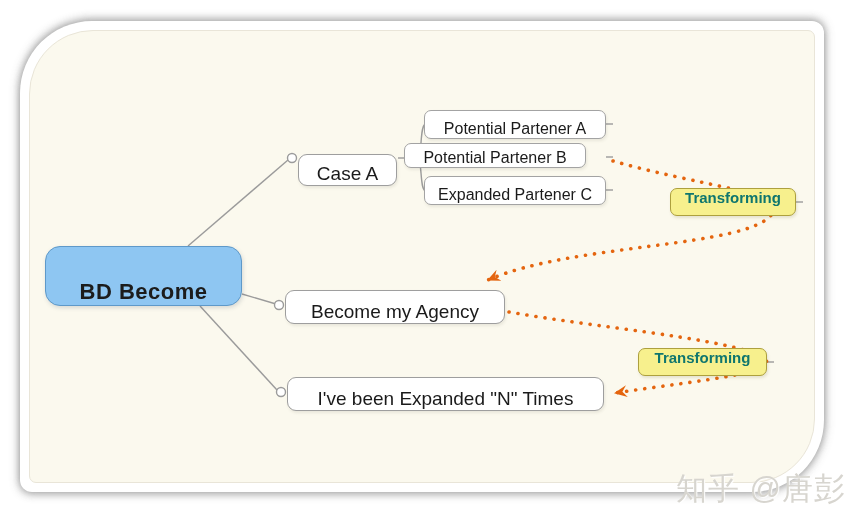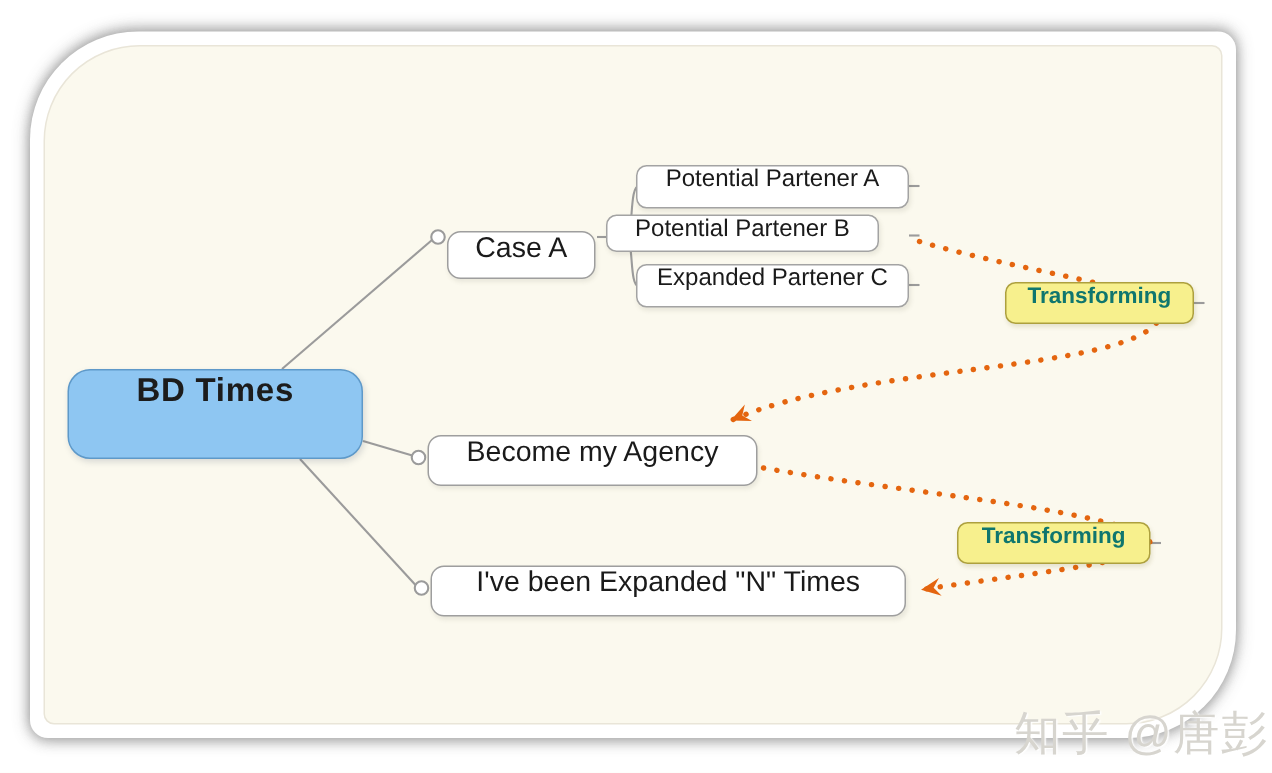--- a/index.html
+++ b/index.html
@@ -5,21 +5,21 @@
   html,body{margin:0;padding:0;background:#ffffff;}
   .stage{position:relative;width:848px;height:515px;background:#ffffff;overflow:hidden;
          font-family:"Liberation Sans","DejaVu Sans",sans-serif;}
   .card{position:absolute;left:20px;top:21px;width:804px;height:471px;background:#ffffff;
         border-radius:72px 12px 72px 12px;
         box-shadow:0 0 11px rgba(70,70,70,.42), 0 -3px 7px rgba(90,90,90,.22), 0 3px 7px rgba(90,90,90,.22);
         z-index:1;}
   .canvas{position:absolute;left:9px;top:9px;right:9px;bottom:9px;background:#fbf9ee;
           border:1px solid #e9e5d8;border-radius:64px 7px 64px 7px;}
   svg.wires{position:absolute;left:0;top:0;width:848px;height:515px;z-index:2;}
-  .topic{position:absolute;display:flex;align-items:flex-start;justify-content:center;z-index:3;
+  .topic{position:absolute;display:flex;align-items:flex-end;justify-content:center;z-index:3;
          background:#ffffff;border:1.4px solid #9e9e9e;border-radius:9px;color:#1a1a1a;
          box-shadow:1px 2px 3px rgba(80,80,60,.10);white-space:nowrap;box-sizing:border-box;}
   .root{background:#8ec6f2;border:1.6px solid #5e99c9;border-radius:15px;
         font-weight:bold;font-size:22px;color:#1c1c1c;letter-spacing:.5px;
         box-shadow:1px 2px 4px rgba(60,80,100,.18);}
   .lvl1{font-size:19px;}
   .lvl2{font-size:16px;border-radius:7px;border-color:#a3a3a3;}
   .rel-label{position:absolute;display:flex;align-items:flex-start;justify-content:center;z-index:4;
          background:#f7f08d;border:1.5px solid #ada03e;border-radius:7px;
          font-weight:bold;font-size:15px;color:#0f766e;white-space:nowrap;box-sizing:border-box;
@@ -74,21 +74,21 @@
     <g fill="none" stroke="#e4650f" stroke-width="3.6" stroke-linecap="round" stroke-dasharray="0.1 9">
       <path d="M 613 161 C 695 185 800 195 772 214 C 748 248 572 243 488 280" marker-end="url(#arrow)"></path>
     </g>
 
     <g fill="none" stroke="#e4650f" stroke-width="3.6" stroke-linecap="round" stroke-dasharray="0.1 9">
       <path d="M 509 312 C 600 328 705 336 757 354 C 798 372 700 380 615 393" marker-end="url(#arrow)"></path>
     </g>
   </svg>
 
   <div class="topic root" style="left:45px;top:246px;width:197px;height:60px;">
-    <span>BD Times</span>
+    <span>BD Become</span>
   </div>
 
   <div class="topic lvl1" style="left:298px;top:142px;width:99px;height:32px;margin-top:12px;">
     <span>Case A</span>
   </div>
 
   <div class="topic lvl1" style="left:285px;top:290px;width:220px;height:34px;">
     <span>Become my Agency</span>
   </div>
 

